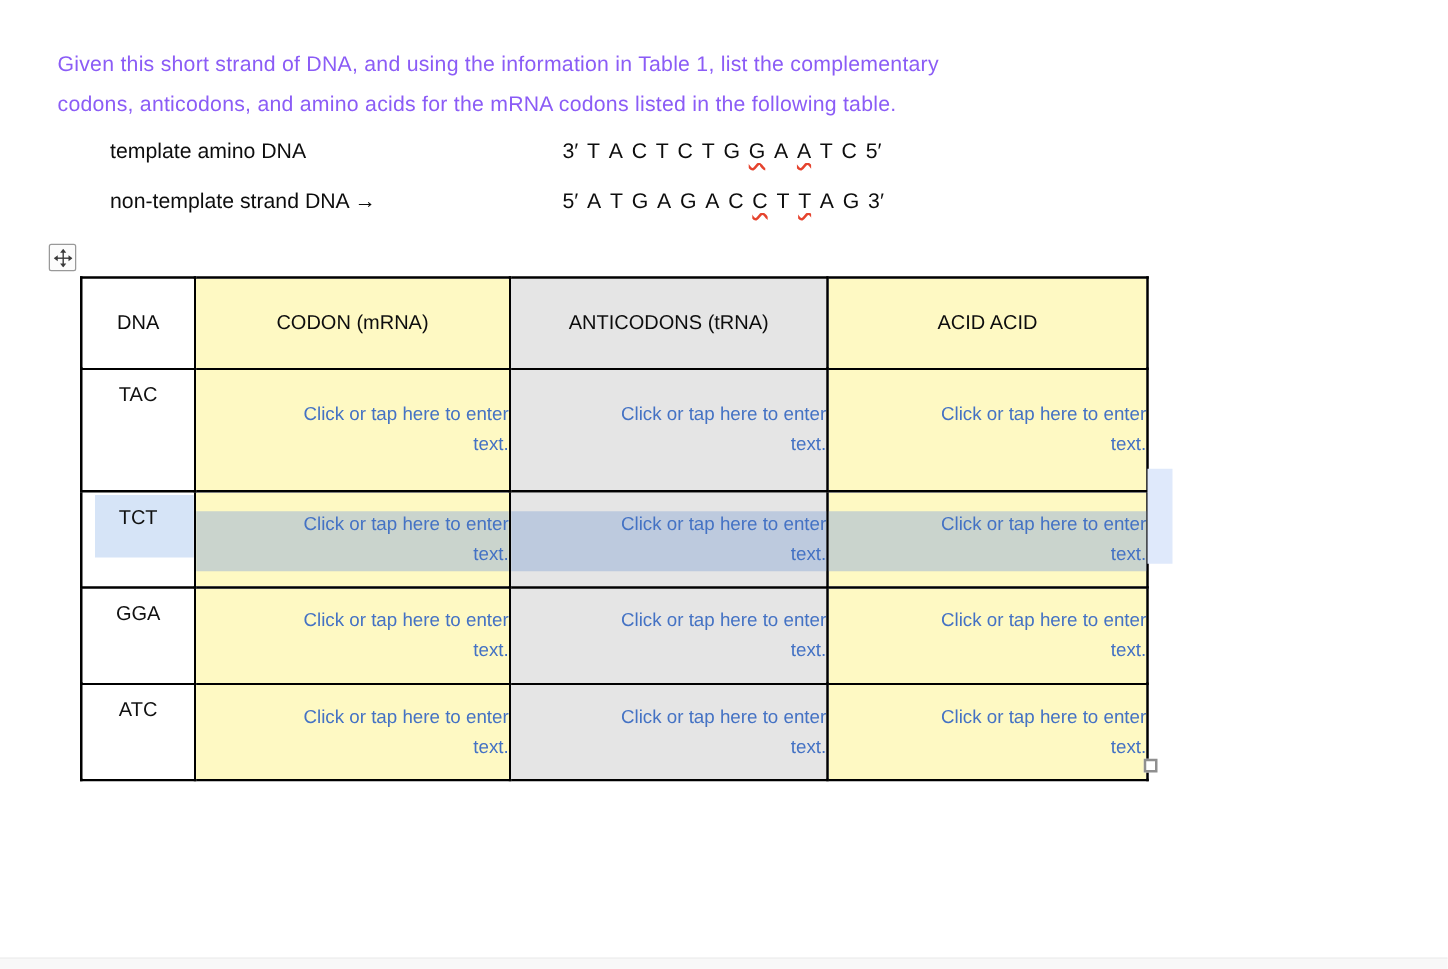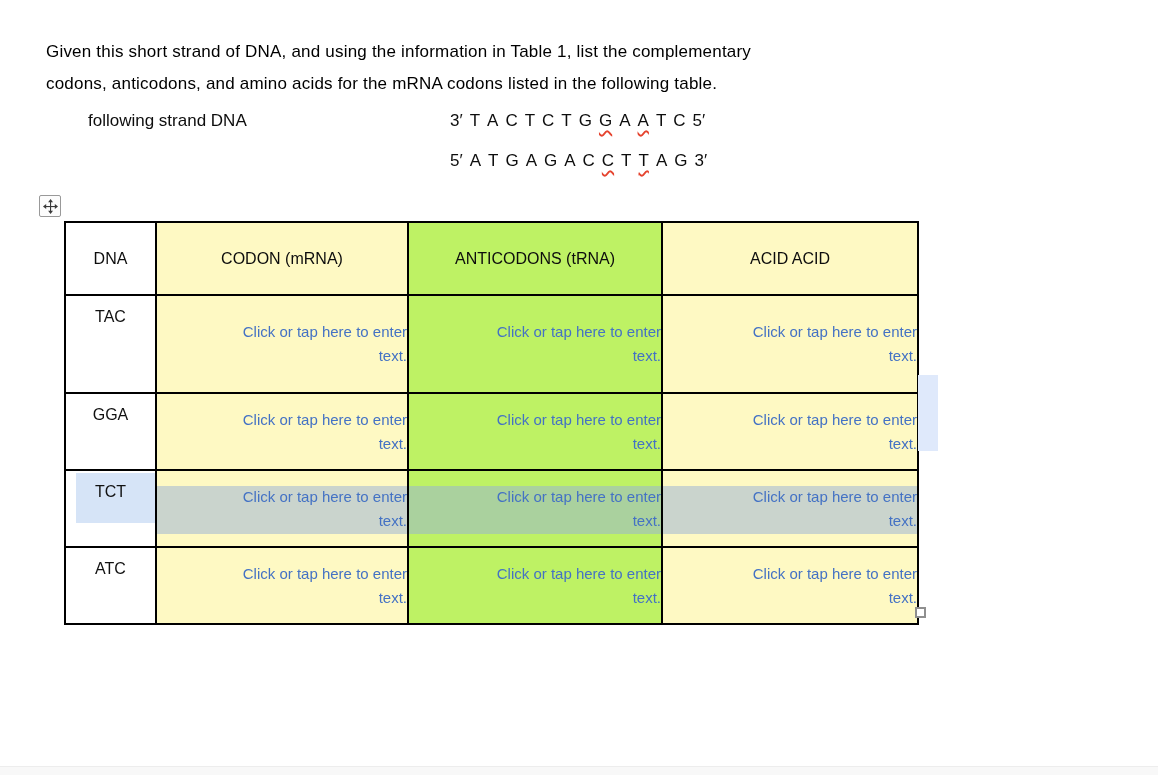--- a/index.html
+++ b/index.html
@@ -13,21 +13,21 @@
     overflow: hidden;
   }
 
   
   .question {
     position: absolute; left: 46px; top: 36px;
     margin: 0;
     font-size: 17px; line-height: 32px;
     letter-spacing: 0.2px;
     white-space: pre-line;
-    color: #000000;
+    color: #8b5cf6;
   }
 
   
   .strand { position: absolute; left: 0; width: 100%; height: 28px; }
   .strand-label { position: absolute; left: 88px; top: 0; font-size: 17px; color: #0d0d0d; }
   .strand-seq {
     position: absolute; left: 450px; top: 0;
     font-size: 17px; display: flex; gap: 7px; color: #0d0d0d;
   }
   .strand-seq .sq {
@@ -60,21 +60,21 @@
     position: relative;
   }
   .codon-table th {
     height: 73px;
     font-size: 16px; font-weight: 400;
     text-align: center; vertical-align: middle;
     color: #0d0d0d;
   }
   .c-white { background: #ffffff; margin-left: 28px; }
   .c-peach { background: #fef9c3; }
-  .c-green { background: #bef264; }
+  .c-green { background: #e5e5e5; }
 
   .dna-cell {
     background: #ffffff;
     vertical-align: top; text-align: center;
     font-size: 16px; height: 77px;
   }
   .dna-label { position: relative; display: inline-block; margin-top: 12px; z-index: 1; }
 
   .ph { vertical-align: middle; text-align: right; }
   .ph-text {
@@ -117,40 +117,41 @@
 </style>
 </head>
 <body>
 
 <div>
 
   <p class="question">Given this short strand of DNA, and using the information in Table 1, list the complementary
 codons, anticodons, and amino acids for the mRNA codons listed in the following table.</p>
 
   <div class="strand" style="top:111px">
-    <span class="strand-label">following strand DNA</span>
+    <span class="strand-label">template amino DNA</span>
     <span class="strand-seq">
         <span>3′</span>
         <span>T</span>
         <span>A</span>
         <span>C</span>
         <span>T</span>
         <span>C</span>
         <span>T</span>
         <span>G</span>
         <span class="sq">G</span>
         <span>A</span>
         <span class="sq">A</span>
         <span>T</span>
         <span>C</span>
         <span>5′</span>
       </span>
   </div>
 
   <div class="strand" style="top:151px">
+    <span class="strand-label">non-template strand DNA →</span>
     <span class="strand-seq">
         <span>5′</span>
         <span>A</span>
         <span>T</span>
         <span>G</span>
         <span>A</span>
         <span>G</span>
         <span>A</span>
         <span>C</span>
         <span class="sq">C</span>
@@ -200,54 +201,54 @@
       <td class="ph c-green">
         <span class="ph-text">Click or tap here to enter text.</span>
       </td>
       <td class="ph c-peach">
         <span class="ph-text">Click or tap here to enter text.</span>
       </td>
     </tr>
 
     <tr style="height:77px">
       <td class="dna-cell">
-        <span class="dna-label">GGA</span>
-      </td>
-      <td class="ph c-peach">
-        <span class="ph-text">Click or tap here to enter text.</span>
-      </td>
-      <td class="ph c-green">
-        <span class="ph-text">Click or tap here to enter text.</span>
-      </td>
-      <td class="ph c-peach">
-        <span class="ph-text">Click or tap here to enter text.</span>
-      </td>
-    </tr>
-
-    <tr style="height:77px">
-      <td class="dna-cell">
         <span class="dna-hl"></span>
         <span class="dna-label">TCT</span>
       </td>
       <td class="ph c-peach">
         <span class="sel-overlay"></span>
         <span class="ph-text">Click or tap here to enter text.</span>
       </td>
       <td class="ph c-green">
         <span class="sel-overlay"></span>
         <span class="ph-text">Click or tap here to enter text.</span>
       </td>
       <td class="ph c-peach">
         <span class="sel-overlay"></span>
         <span class="ph-text">Click or tap here to enter text.</span>
       </td>
     </tr>
 
     <tr style="height:77px">
       <td class="dna-cell">
+        <span class="dna-label">GGA</span>
+      </td>
+      <td class="ph c-peach">
+        <span class="ph-text">Click or tap here to enter text.</span>
+      </td>
+      <td class="ph c-green">
+        <span class="ph-text">Click or tap here to enter text.</span>
+      </td>
+      <td class="ph c-peach">
+        <span class="ph-text">Click or tap here to enter text.</span>
+      </td>
+    </tr>
+
+    <tr style="height:77px">
+      <td class="dna-cell">
         <span class="dna-label">ATC</span>
       </td>
       <td class="ph c-peach">
         <span class="ph-text">Click or tap here to enter text.</span>
       </td>
       <td class="ph c-green">
         <span class="ph-text">Click or tap here to enter text.</span>
       </td>
       <td class="ph c-peach">
         <span class="ph-text">Click or tap here to enter text.</span>

